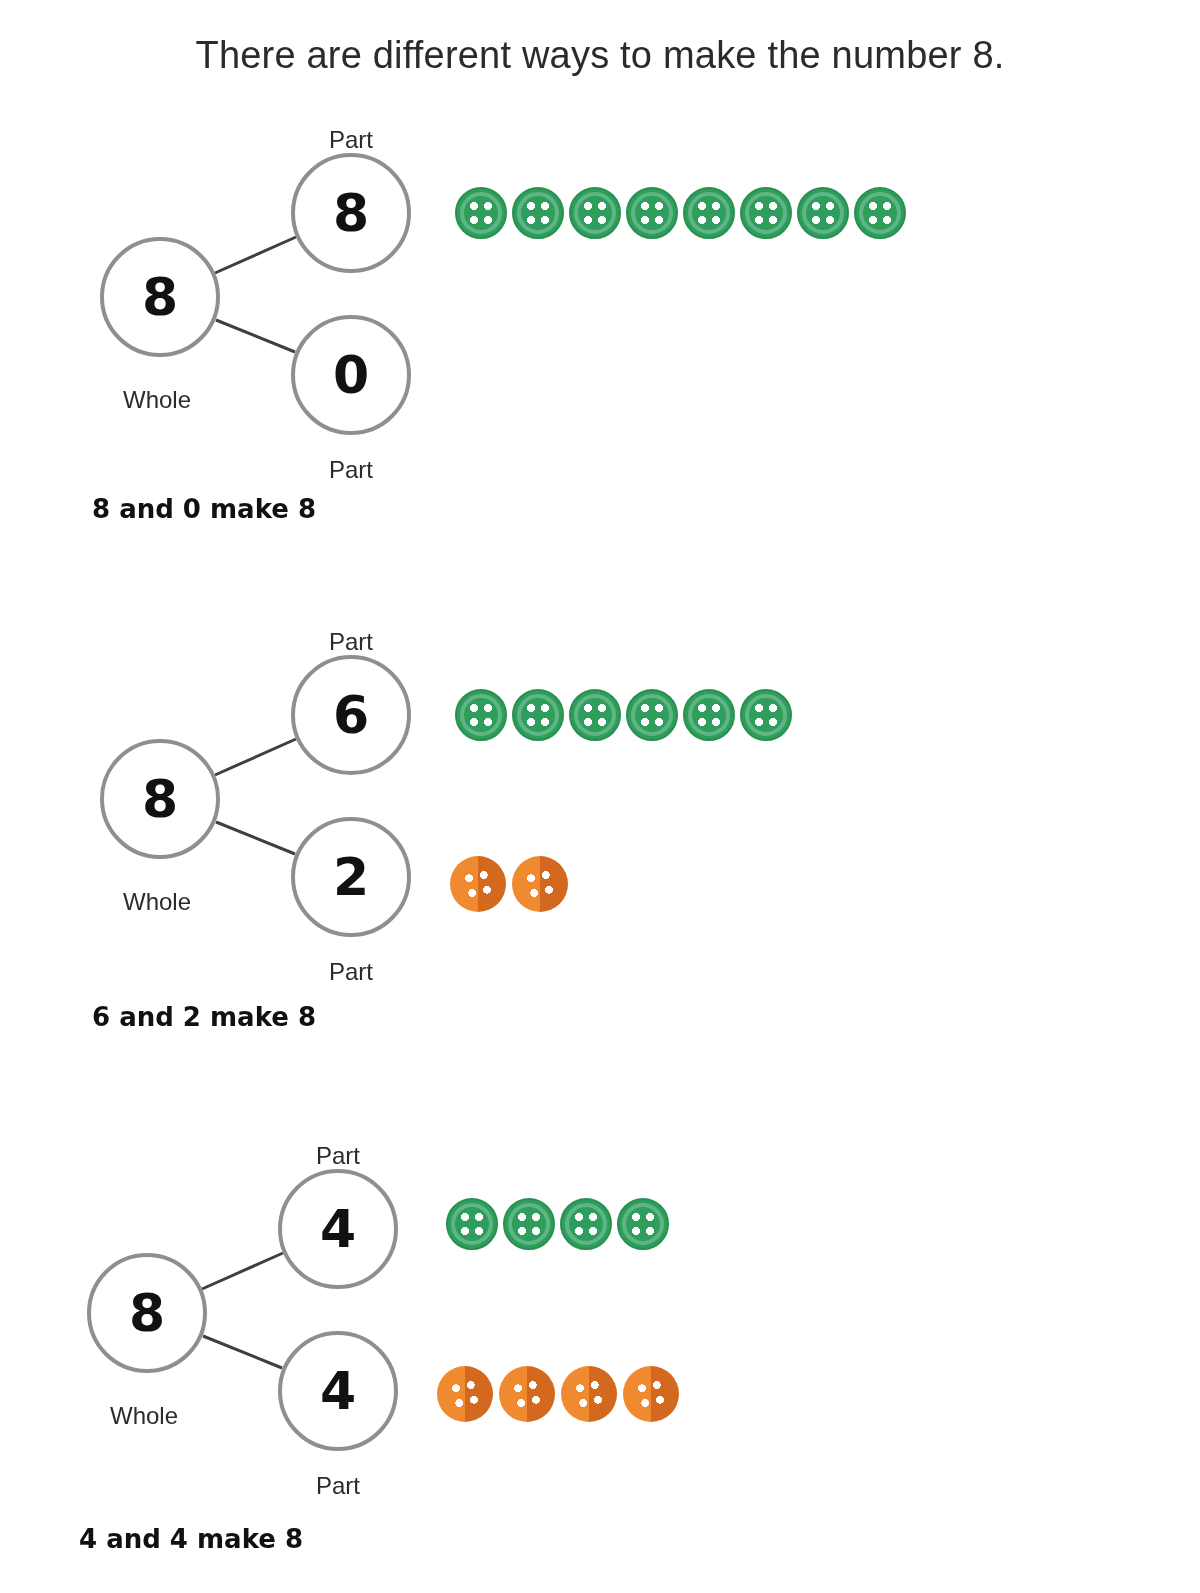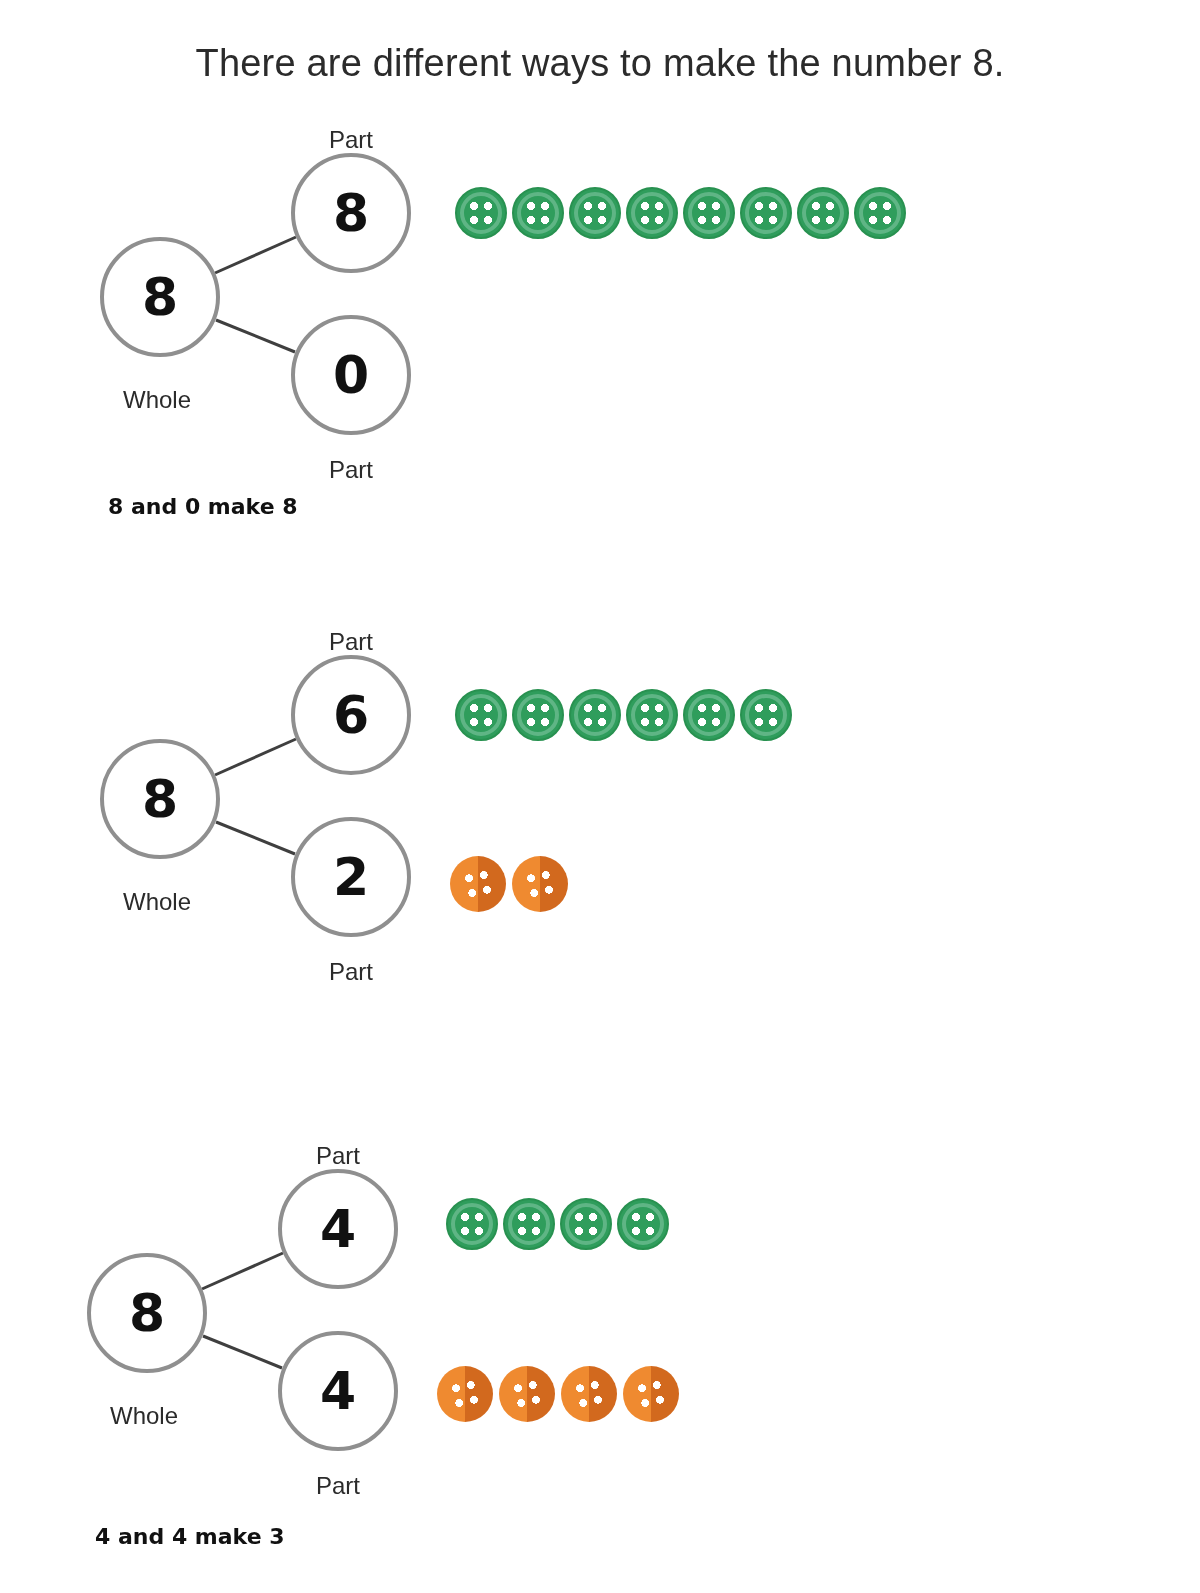--- a/index.html
+++ b/index.html
@@ -16,21 +16,20 @@
   .page-title {
     position: absolute;
     top: 34px;
     left: 0;
     width: 1200px;
     text-align: center;
     font-size: 38px;
     font-weight: 400;
     color: #2b2b2b;
     letter-spacing: 0.2px;
-    margin-top: 8px;
   }
   .bond-section {
     position: absolute;
     left: 0;
     width: 1200px;
     height: 460px;
   }
   .connectors {
     position: absolute;
     left: 0;
@@ -69,24 +68,24 @@
     color: #2b2b2b;
     transform: translateX(-50%);
     white-space: nowrap;
     margin-top: 10px;
   }
   .label.part-top    { left: 351px; top: 6px;   }
   .label.whole-label { left: 157px; top: 266px; }
   .label.part-bottom { left: 351px; top: 336px; }
   .caption {
     position: absolute;
-    left: 108px;
+    left: 92px;
     font-family: "DejaVu Sans", sans-serif;
     font-weight: bold;
-    font-size: 22px;
+    font-size: 26px;
     color: #111111;
     white-space: nowrap;
   }
   .btn-row {
     position: absolute;
     display: flex;
     align-items: center;
   }
   .btn-row.green-row  { gap: 5px; }
   .btn-row.orange-row { gap: 6px; }
@@ -196,20 +195,21 @@
       <div class="btn green"></div>
       <div class="btn green"></div>
       <div class="btn green"></div>
       <div class="btn green"></div>
       <div class="btn green"></div>
     </div>
   <div class="btn-row orange-row" style="left:450px; top:244px">
       <div class="btn orange"></div>
       <div class="btn orange"></div>
     </div>
+  <div class="caption" style="top:390px">6 and 2 make 8</div>
 </section>
 
 <section class="bond-section" style="top:1126px; left:-13px">
   <svg class="connectors" width="500" height="340" viewBox="0 0 500 340">
     <line x1="215" y1="163" x2="296" y2="127"></line>
     <line x1="216" y1="210" x2="295" y2="242"></line>
   </svg>
   <div class="label part-top">Part</div>
   <div class="circle top">
     <span class="num">4</span>
@@ -227,14 +227,14 @@
       <div class="btn green"></div>
       <div class="btn green"></div>
       <div class="btn green"></div>
     </div>
   <div class="btn-row orange-row" style="left:450px; top:240px">
       <div class="btn orange"></div>
       <div class="btn orange"></div>
       <div class="btn orange"></div>
       <div class="btn orange"></div>
     </div>
-  <div class="caption" style="top:398px">4 and 4 make 3</div>
+  <div class="caption" style="top:398px">4 and 4 make 8</div>
 </section>
 
 </body></html>

